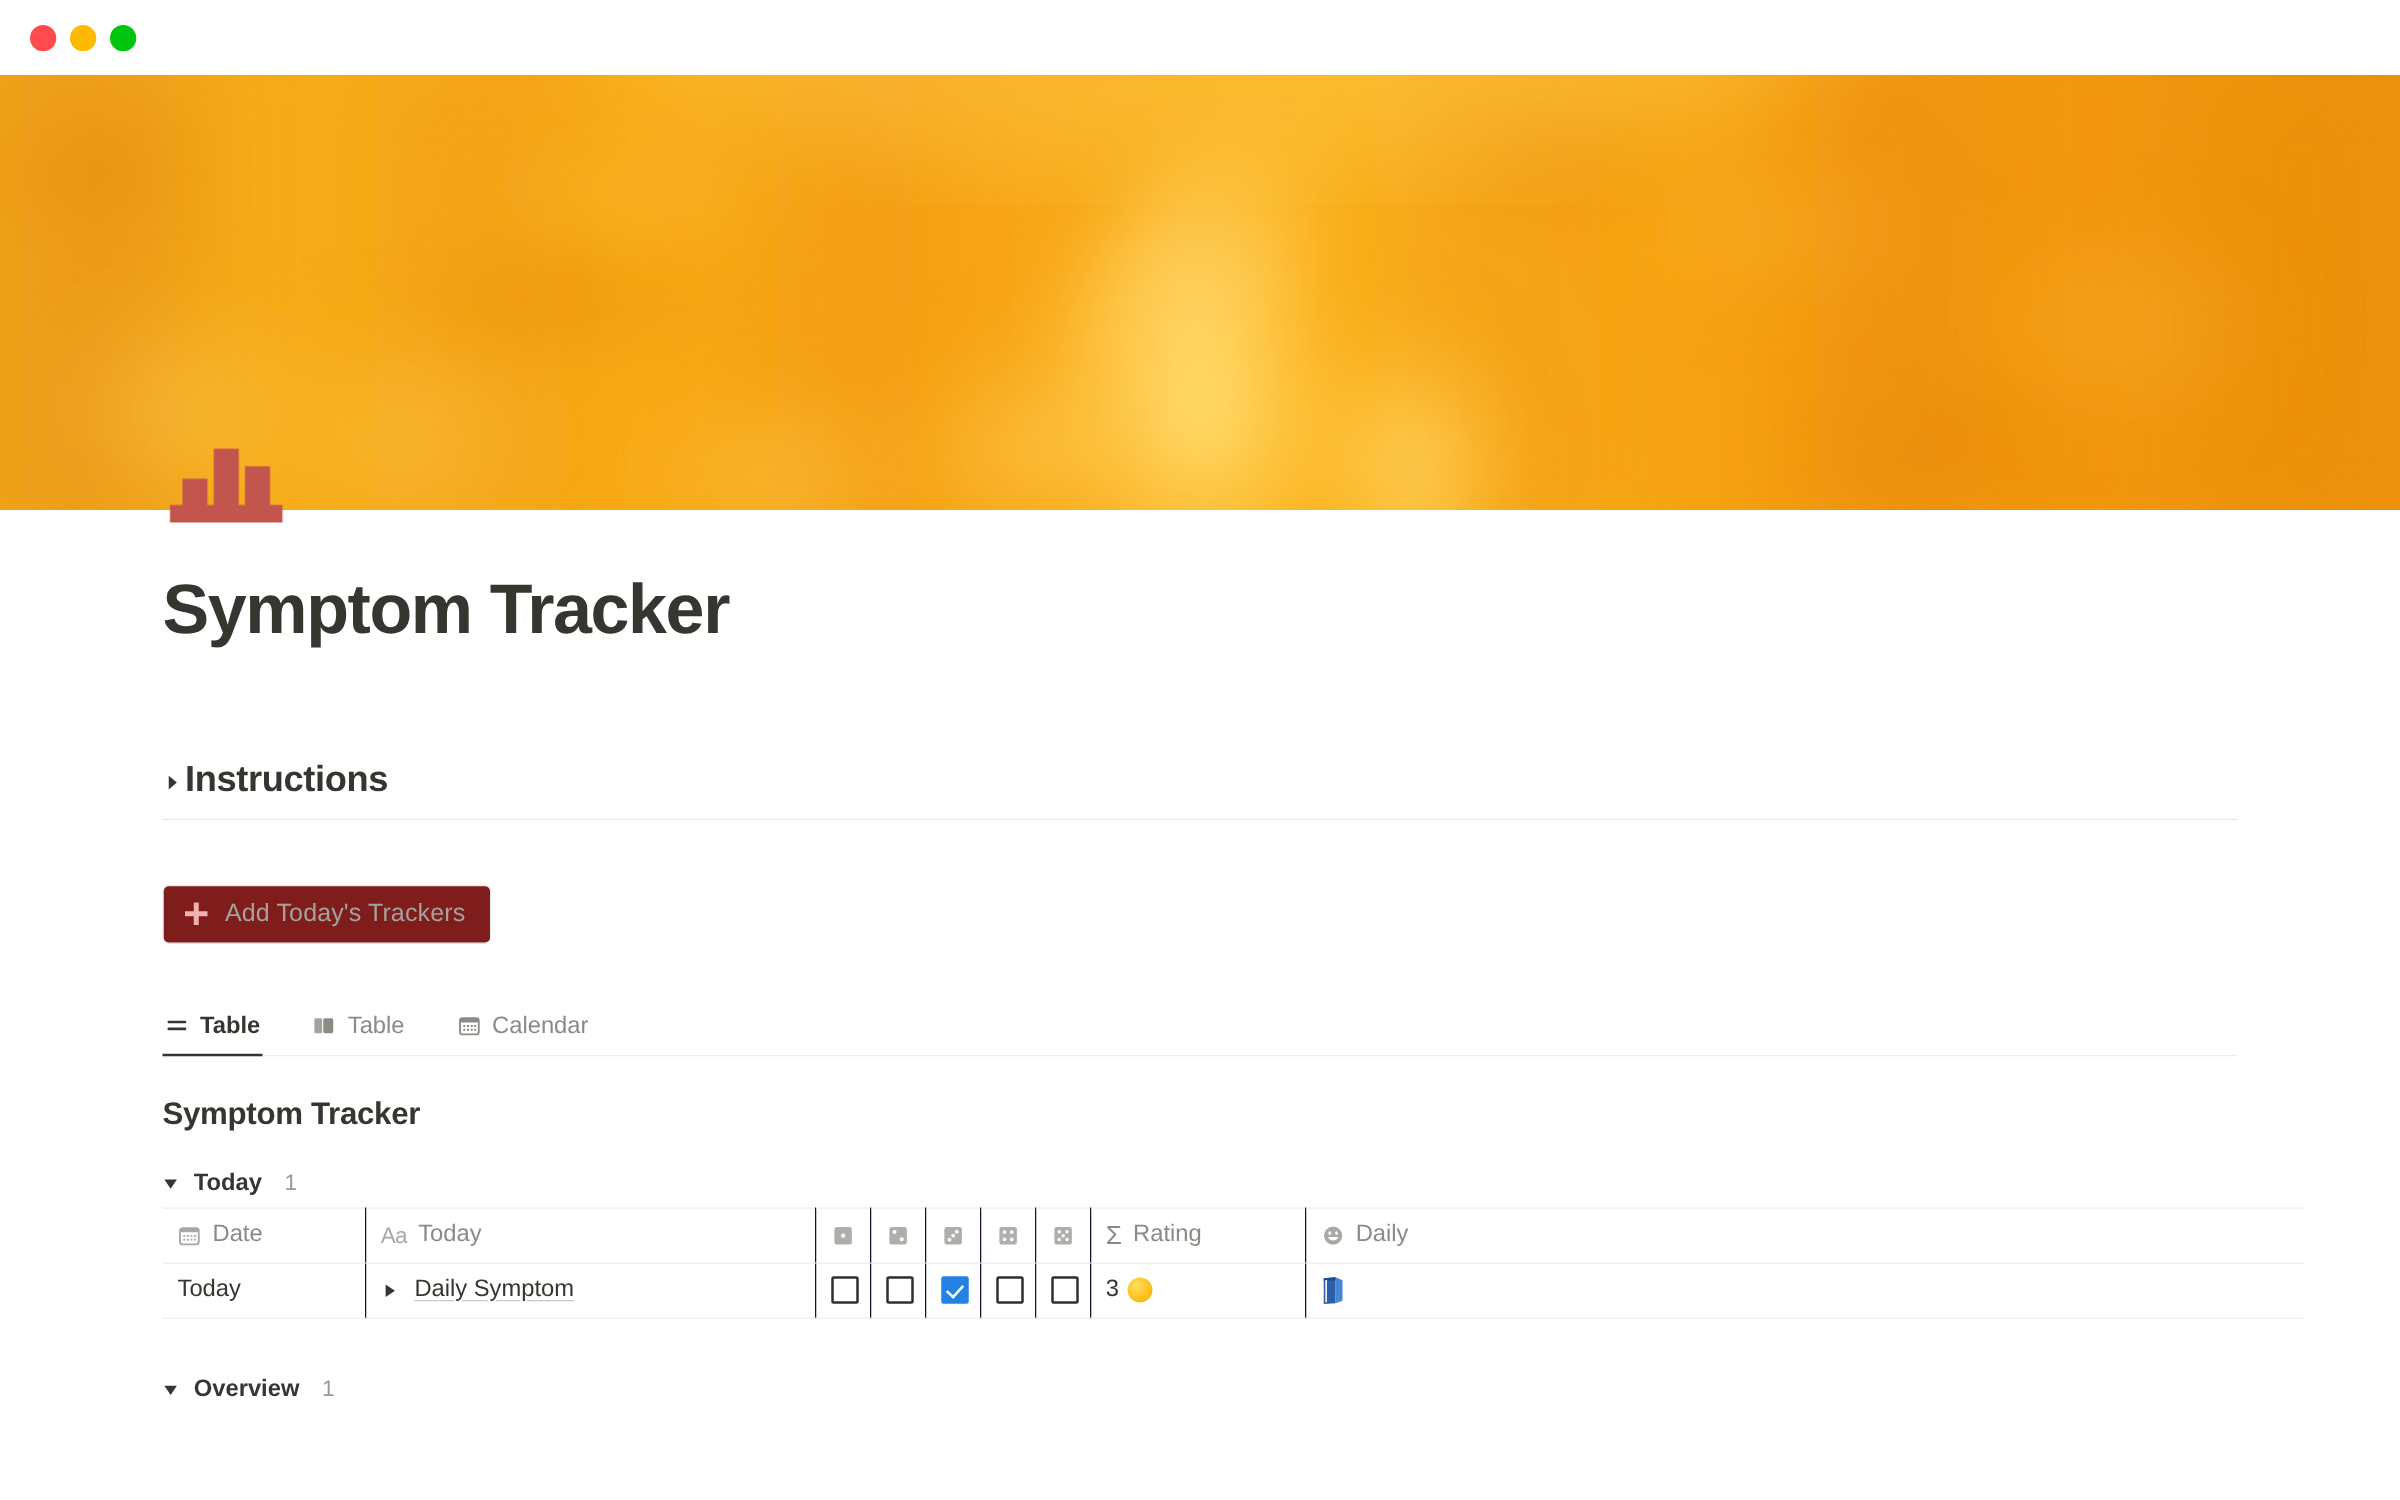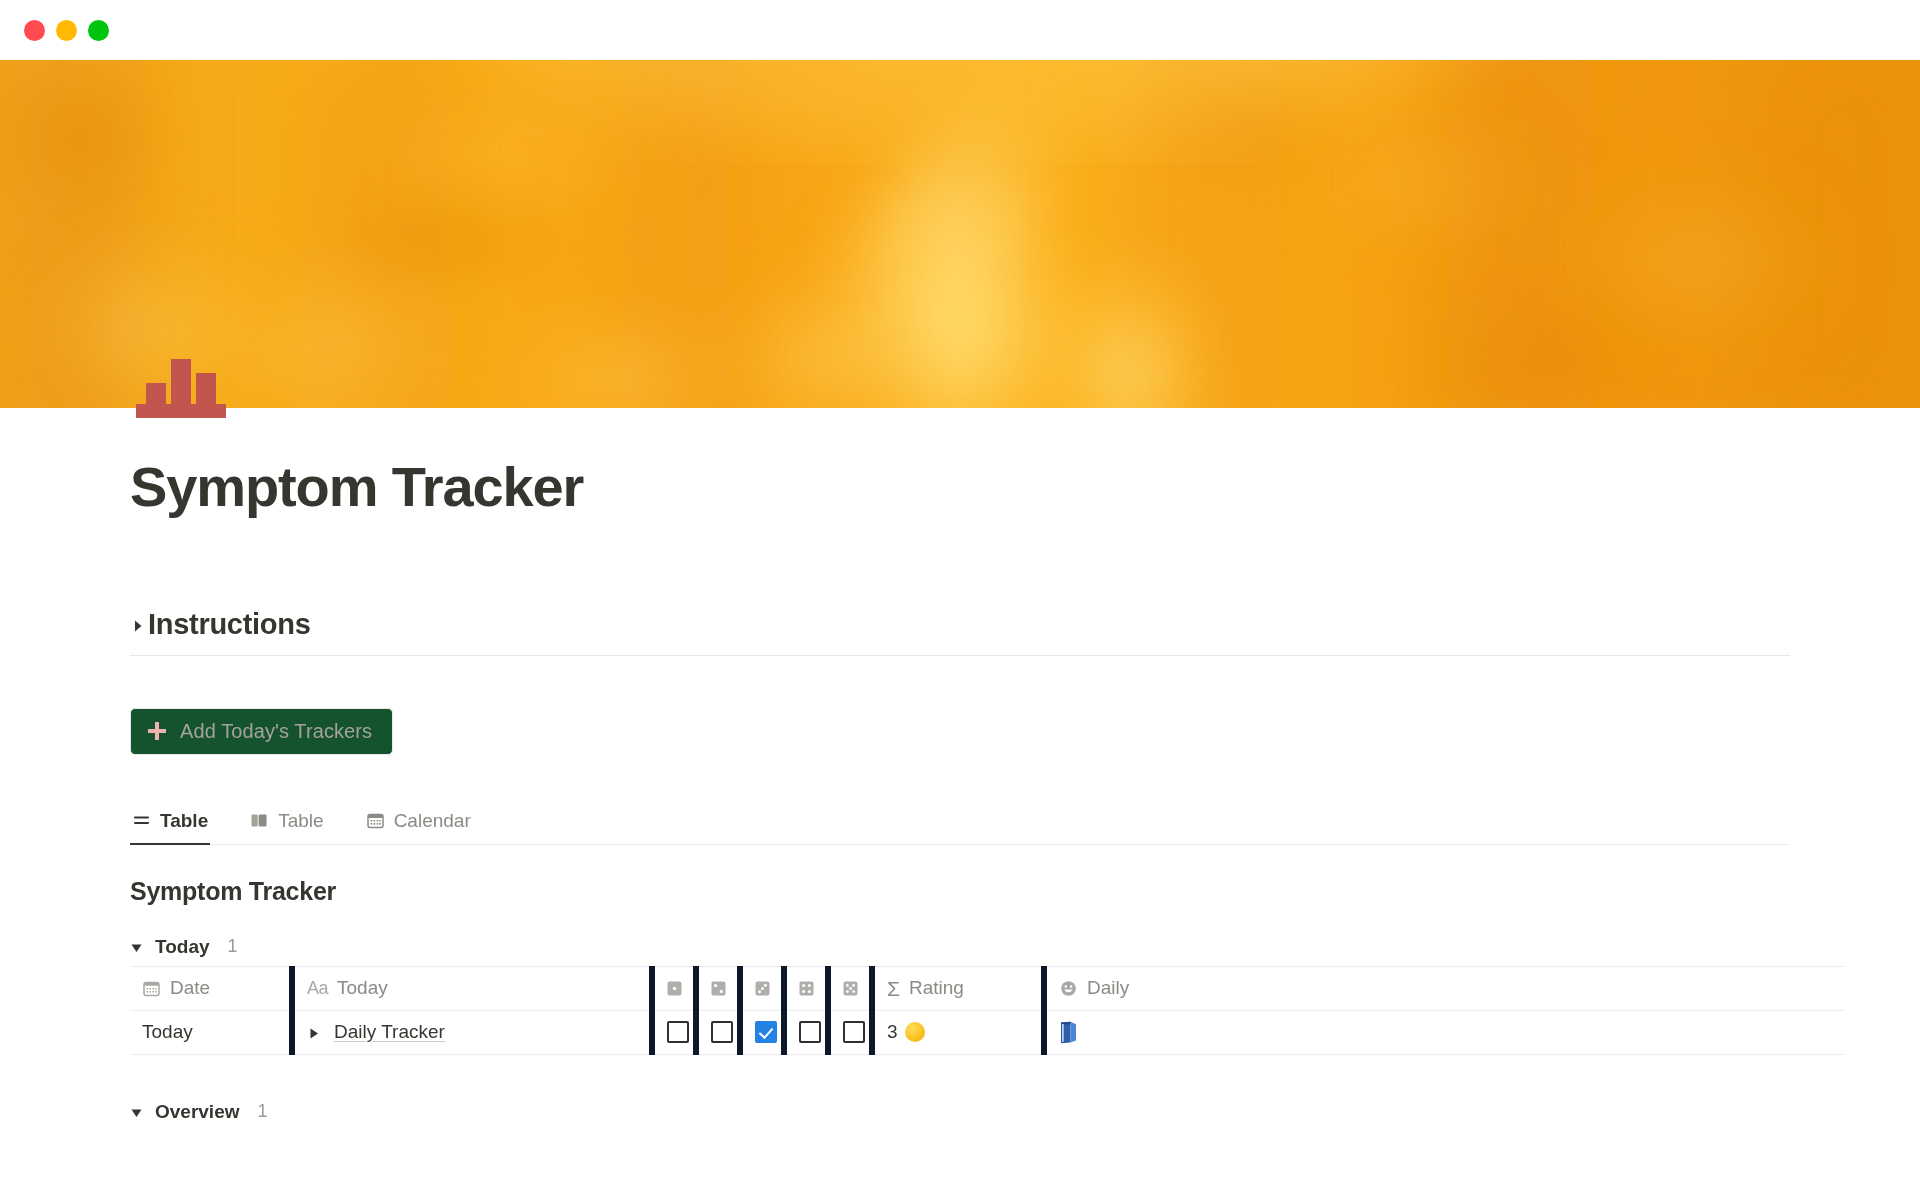--- a/index.html
+++ b/index.html
@@ -110,21 +110,21 @@
 
   
   .add-btn {
     display: inline-flex;
     align-items: center;
     gap: 13px;
     border: 1px solid #E9E9E7;
     border-radius: 5px;
     padding: 11px 20px 11px 16px;
     margin-top: 52px;
-    background: #14532d;
+    background: #7f1d1d;
     cursor: pointer;
     user-select: none;
   }
   .plus-icon { width: 20px; height: 20px; flex: 0 0 auto; }
   .add-btn-label {
     font-size: 20px;
     color: #A5A29C;
     letter-spacing: 0.1px;
   }
 
@@ -188,21 +188,21 @@
   }
 
   
   .db-table {
     width: 1660px;
     border-collapse: collapse;
     table-layout: fixed;
   }
   .db-table th, .db-table td {
     border-bottom: 1px solid #EDEDEC;
-    border-right: 6px solid #0f172a;
+    border-right: 1px solid #0f172a;
     text-align: left;
     vertical-align: middle;
     padding: 0 12px;
     height: 44px;
     font-weight: normal;
   }
   .db-table thead th {
     border-top: 1px solid #EDEDEC;
     color: #8C8A85;
     font-size: 19px;
@@ -619,21 +619,21 @@
           <td>
             <span class="cell-date">Today</span>
           </td>
           <td>
             <span class="cell-name">
               <span class="row-caret">
                 <svg viewBox="0 0 13 13" width="13" height="13">
                     <path d="M3.5 1.5 L11 6.5 L3.5 11.5 Z" fill="#37352F"></path>
                   </svg>
               </span>
-              <span class="name-link">Daily Tracker</span>
+              <span class="name-link">Daily Symptom</span>
             </span>
           </td>
           <td class="td-cb">
             <span class="cb"></span>
           </td>
           <td class="td-cb">
             <span class="cb"></span>
           </td>
           <td class="td-cb">
             <span class="cb checked"></span>

